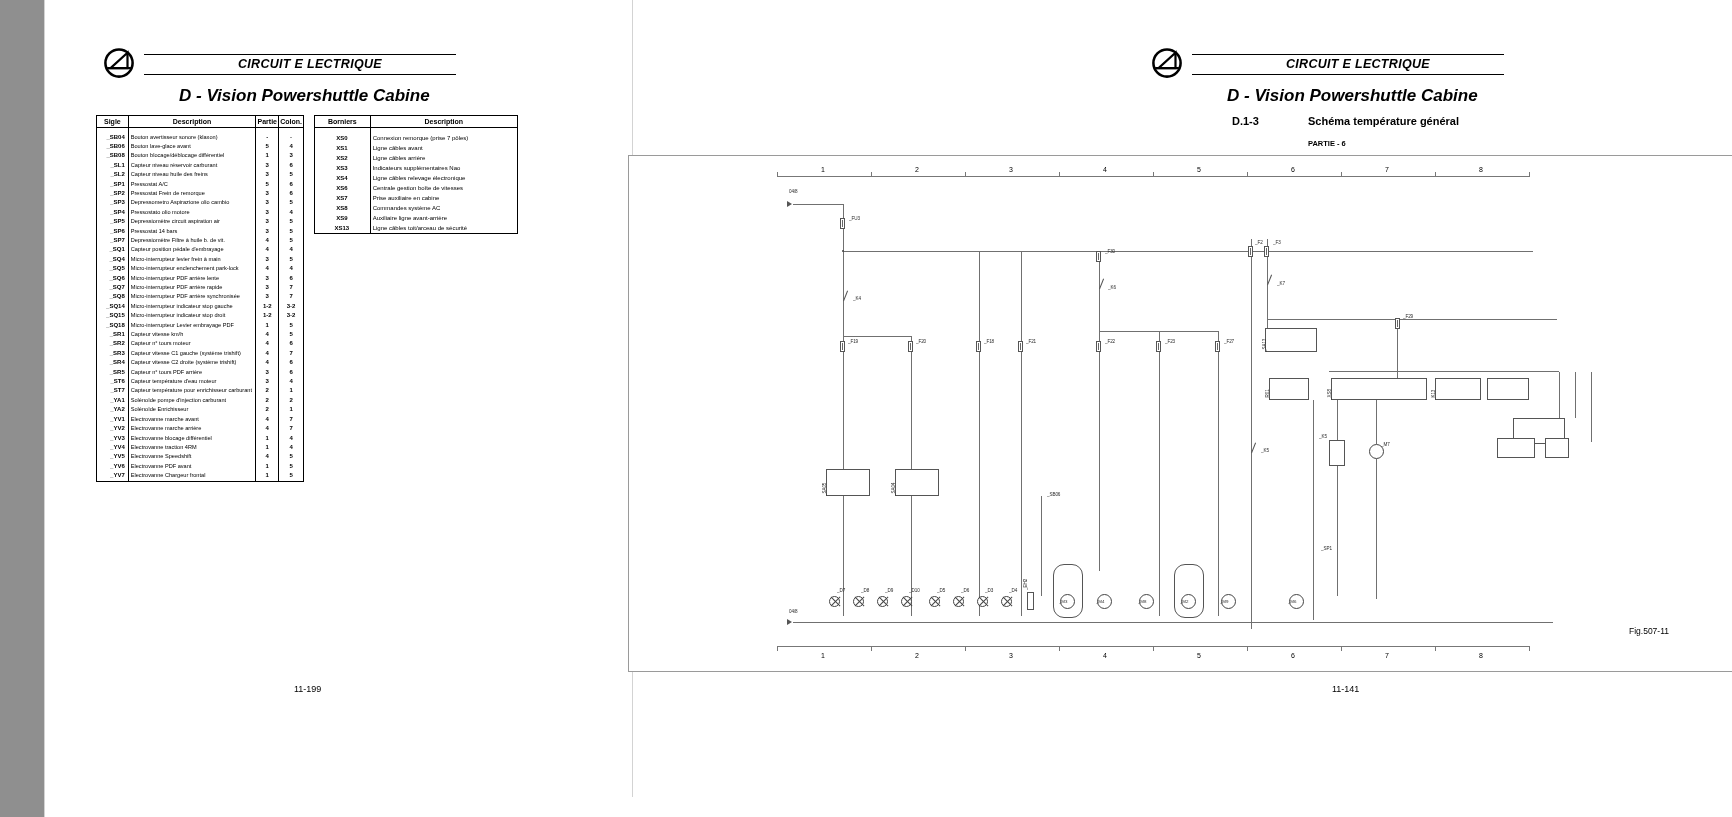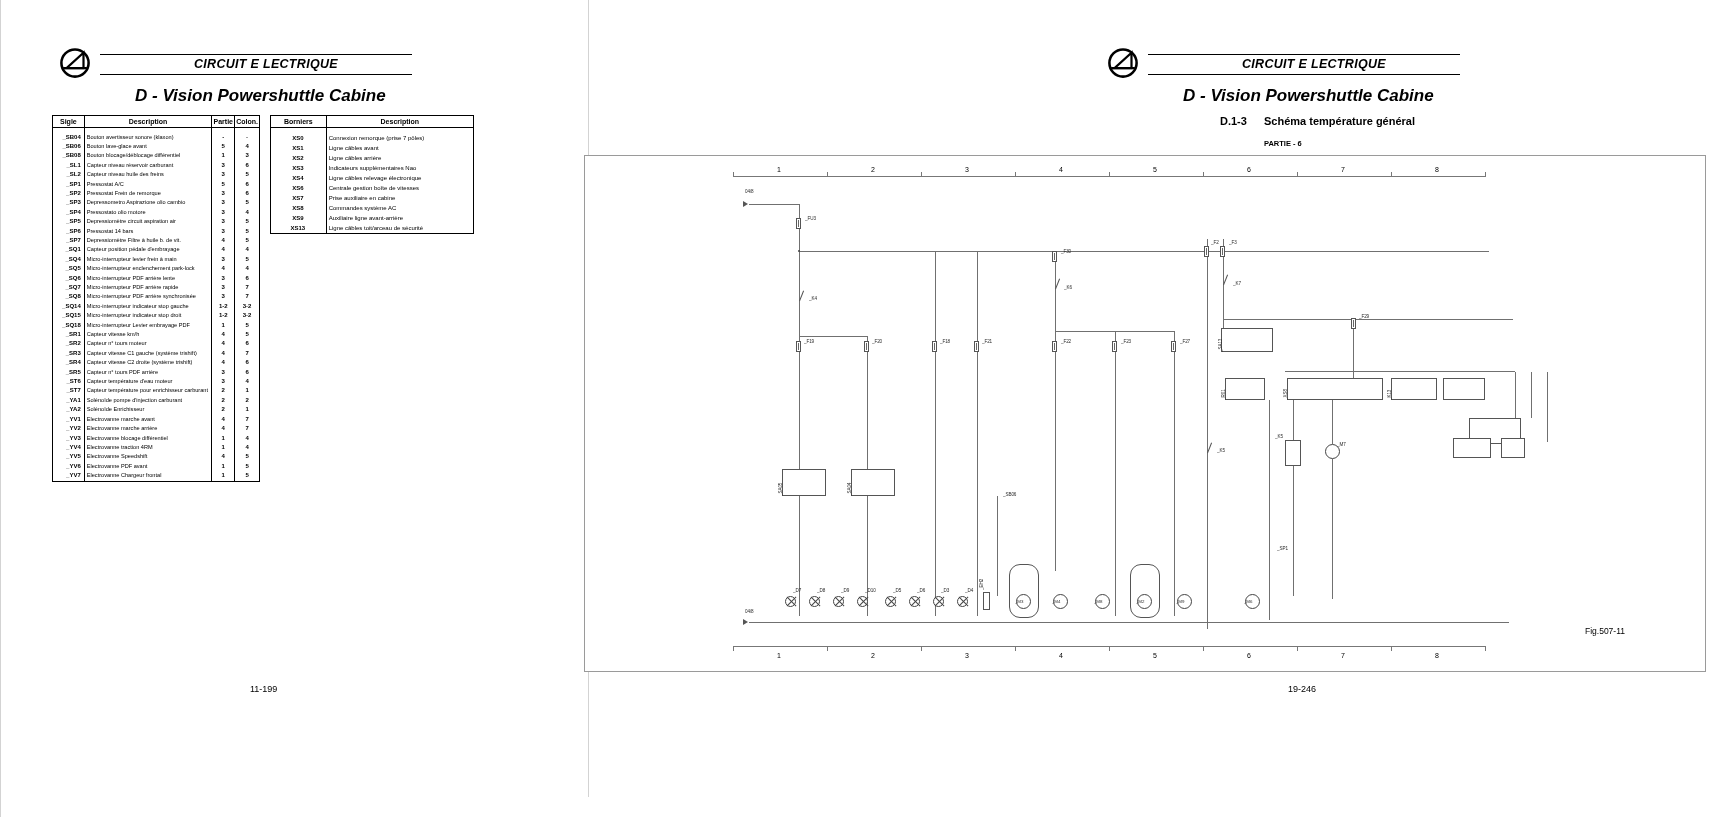--- a/index.html
+++ b/index.html
@@ -3,21 +3,21 @@
 <meta charset="utf-8">
 <style>
   * { box-sizing: border-box; }
   html, body { margin:0; padding:0; }
   body {
     width:1732px; height:817px;
     background:#8f8f8f;
     font-family:"Liberation Sans", sans-serif;
     overflow:hidden;
   }
-  .spread { position:relative; width:1472px; height:817px; }
+  .spread { position:relative; width:1472px; height:817px;margin-left:44px; }
 
   
   .page {
     position:absolute; top:0; background:#ffffff;
   }
   .page.left  { left:0;   width:580px;  height:817px; }
   .page.gutter{ left:580px; width:8px;  height:817px; background:#ffffff; }
   .page.right { left:588px; width:1144px; height:817px; }
   .edge-l { left:14px; top:10px; width:1px; height:797px; background:#d3d3d3; }
   .edge-r { left:565px; top:10px; width:1px; height:797px; background:#d3d3d3; }
@@ -459,21 +459,21 @@
         <path d="M10 26 L30 26 L30 8 Z" fill="none" stroke="#000" stroke-width="2.6"></path>
         <path d="M6 26 L34 26" stroke="#000" stroke-width="2.6"></path>
       </svg>
     </div>
     <div class="rule" style="position:absolute; left:560px; top:54px; width:312px;"></div>
     <div class="rule" style="position:absolute; left:560px; top:74px; width:312px;"></div>
     <div class="hdr-title" style="position:absolute; left:654px; top:57px; font-size:12.5px;">CIRCUIT E LECTRIQUE</div>
 
     <div class="machine-title" style="position:absolute; left:595px; top:86px; font-size:17px;">D - Vision Powershuttle Cabine</div>
 
-    <div class="sub-head" style="left:632px; top:115px;">D.1-3</div>
+    <div class="sub-head" style="left:600px; top:115px;">D.1-3</div>
     <div class="sub-head" style="left:676px; top:115px;">Schéma température général</div>
     <div class="partie" style="left:676px; top:139px;">PARTIE - 6</div>
 
     <div class="diagram-frame" style="left:-4px; top:155px; width:1122px; height:517px;">
 
       <div class="colrule" style="left:148px; top:20px; width:752px;"></div>
       <div class="tick" style="left:148px; top:16px;"></div>
       <div class="tick" style="left:242px; top:16px;"></div>
       <div class="tick" style="left:336px; top:16px;"></div>
       <div class="tick" style="left:430px; top:16px;"></div>
@@ -655,15 +655,15 @@
       <div class="motor" style="left:660px; top:438px;"></div>
       <div class="lbl" style="left:659px; top:443px; font-size:4.4px;">_M6</div>
 
       <div class="wire h" style="left:164px; top:466px; width:760px;"></div>
       <div class="tri" style="left:158px; top:463px;"></div>
       <div class="lbl" style="left:160px; top:453px;">04/8</div>
 
       <div class="fig-label" style="left:1000px; top:470px;">Fig.507-11</div>
     </div>
 
-    <div class="page-num" style="left:700px; top:684px;">19-246</div>
+    <div class="page-num" style="left:700px; top:684px;">11-141</div>
   </div>
 </div>
 
 </body></html>

